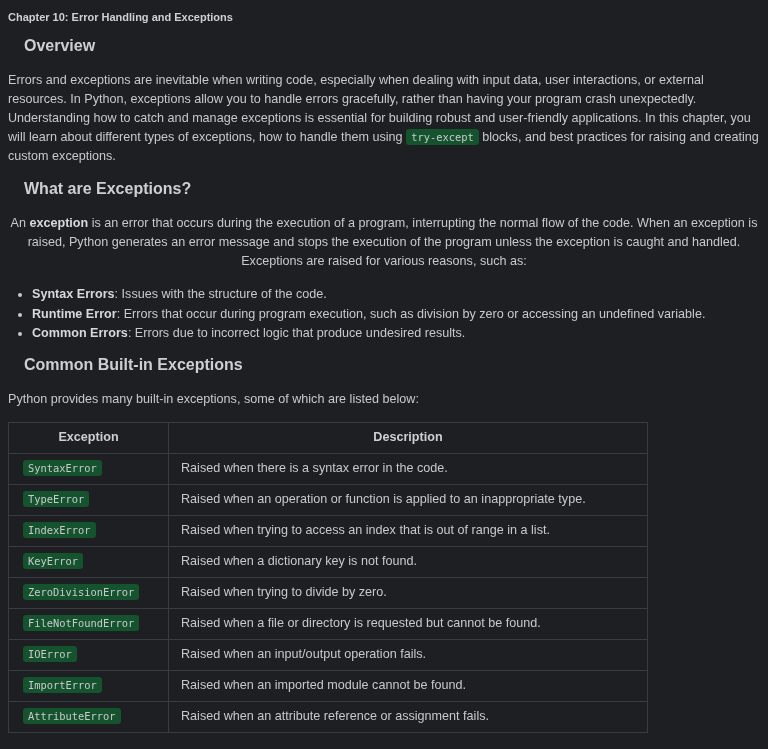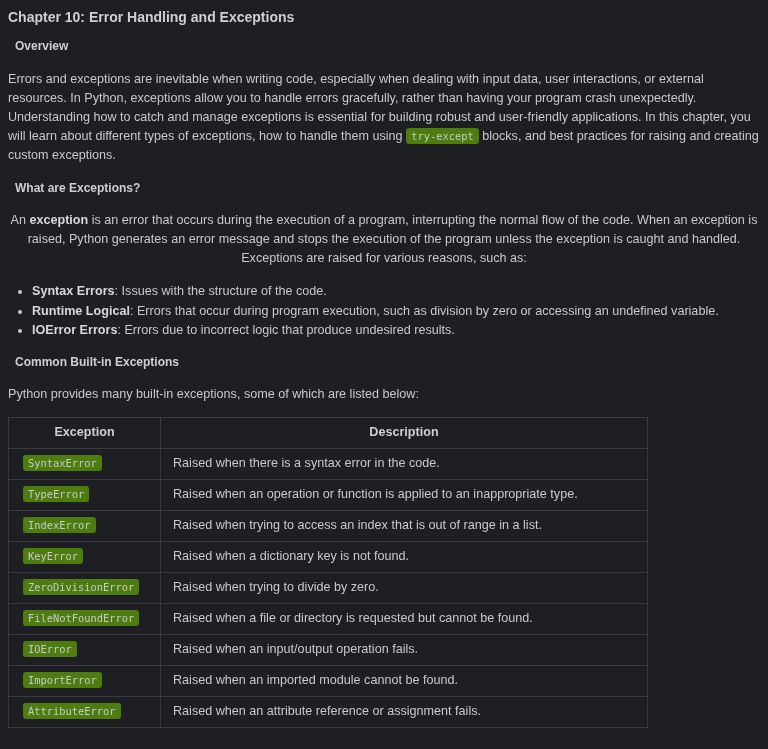--- a/index.html
+++ b/index.html
@@ -13,49 +13,49 @@
       overflow: hidden;
       color: #c9c9cc;
       font-family: "Liberation Sans", sans-serif;
       font-size: 12.6px;
       line-height: 19px;
     }
     .page {
       padding: 0 8px;
     }
     h1 {
-      font-size: 14px;
+      font-size: 11px;
       font-weight: bold;
       color: #d0d0d3;
       margin: 0;
       padding-top: 8px;
       line-height: 18px;
     }
     h2 {
-      font-size: 12px;
+      font-size: 16px;
       font-weight: bold;
       color: #cfcfd2;
-      margin: 7px;
+      margin: 16px;
       line-height: 18px;
     }
     p {
       margin: 0;
     }
     .mt-overview { margin-top: 11px; }
     .mt-p1 { margin-top: 15px; }
     .mt-h2 { margin-top: 14px; }
     .mt-p2 { margin-top: 14px; text-align: center; }
     .mt-list { margin-top: 14px; }
     .mt-h3 { margin-top: 12px; }
     .mt-p3 { margin-top: 14px; }
     .mt-table { margin-top: 13px; }
     code {
       font-family: "DejaVu Sans Mono", monospace;
       font-size: 10.4px;
-      background: #4d7c0f;
+      background: #14532d;
       color: #c9c9cc;
       padding: 2px 5px;
       border-radius: 3px;
     }
     ul {
       margin: 0;
       padding-left: 24px;
       list-style: disc;
     }
     li {
@@ -75,21 +75,21 @@
     th {
       font-weight: bold;
       font-size: 12.6px;
       color: #cfcfd2;
       text-align: center;
       height: 30px;
       padding: 0 12px;
     }
     td {
       height: 30px;
-      padding: 0 16px;
+      padding: 0 24px;
     }
     td.col-ex {
       width: 121px;
       padding-left: 14px;
     }
     td.col-desc {
       padding-left: 12px;
     }
   </style>
 </head>
@@ -99,22 +99,22 @@
   <h1>Chapter 10: Error Handling and Exceptions</h1>
 
   <h2 class="mt-overview">Overview</h2>
   <p class="mt-p1"><span>Errors and exceptions are inevitable when writing code, especially when dealing with input data, user interactions, or external resources. In Python, exceptions allow you to handle errors gracefully, rather than having your program crash unexpectedly. Understanding how to catch and manage exceptions is essential for building robust and user-friendly applications. In this chapter, you will learn about different types of exceptions, how to handle them using </span><code>try-except</code><span> blocks, and best practices for raising and creating custom exceptions.</span></p>
 
   <h2 class="mt-h2">What are Exceptions?</h2>
   <p class="mt-p2"><span>An </span><b>exception</b><span> is an error that occurs during the execution of a program, interrupting the normal flow of the code. When an exception is raised, Python generates an error message and stops the execution of the program unless the exception is caught and handled. Exceptions are raised for various reasons, such as:</span></p>
 
   <ul class="mt-list">
     <li><b>Syntax Errors</b><span>: Issues with the structure of the code.</span></li>
-    <li><b>Runtime Logical</b><span>: Errors that occur during program execution, such as division by zero or accessing an undefined variable.</span></li>
-    <li><b>IOError Errors</b><span>: Errors due to incorrect logic that produce undesired results.</span></li>
+    <li><b>Runtime Error</b><span>: Errors that occur during program execution, such as division by zero or accessing an undefined variable.</span></li>
+    <li><b>Common Errors</b><span>: Errors due to incorrect logic that produce undesired results.</span></li>
   </ul>
 
   <h2 class="mt-h3">Common Built-in Exceptions</h2>
   <p class="mt-p3">Python provides many built-in exceptions, some of which are listed below:</p>
 
   <table class="mt-table">
     <thead>
       <tr>
         <th>Exception</th>
         <th>Description</th>

